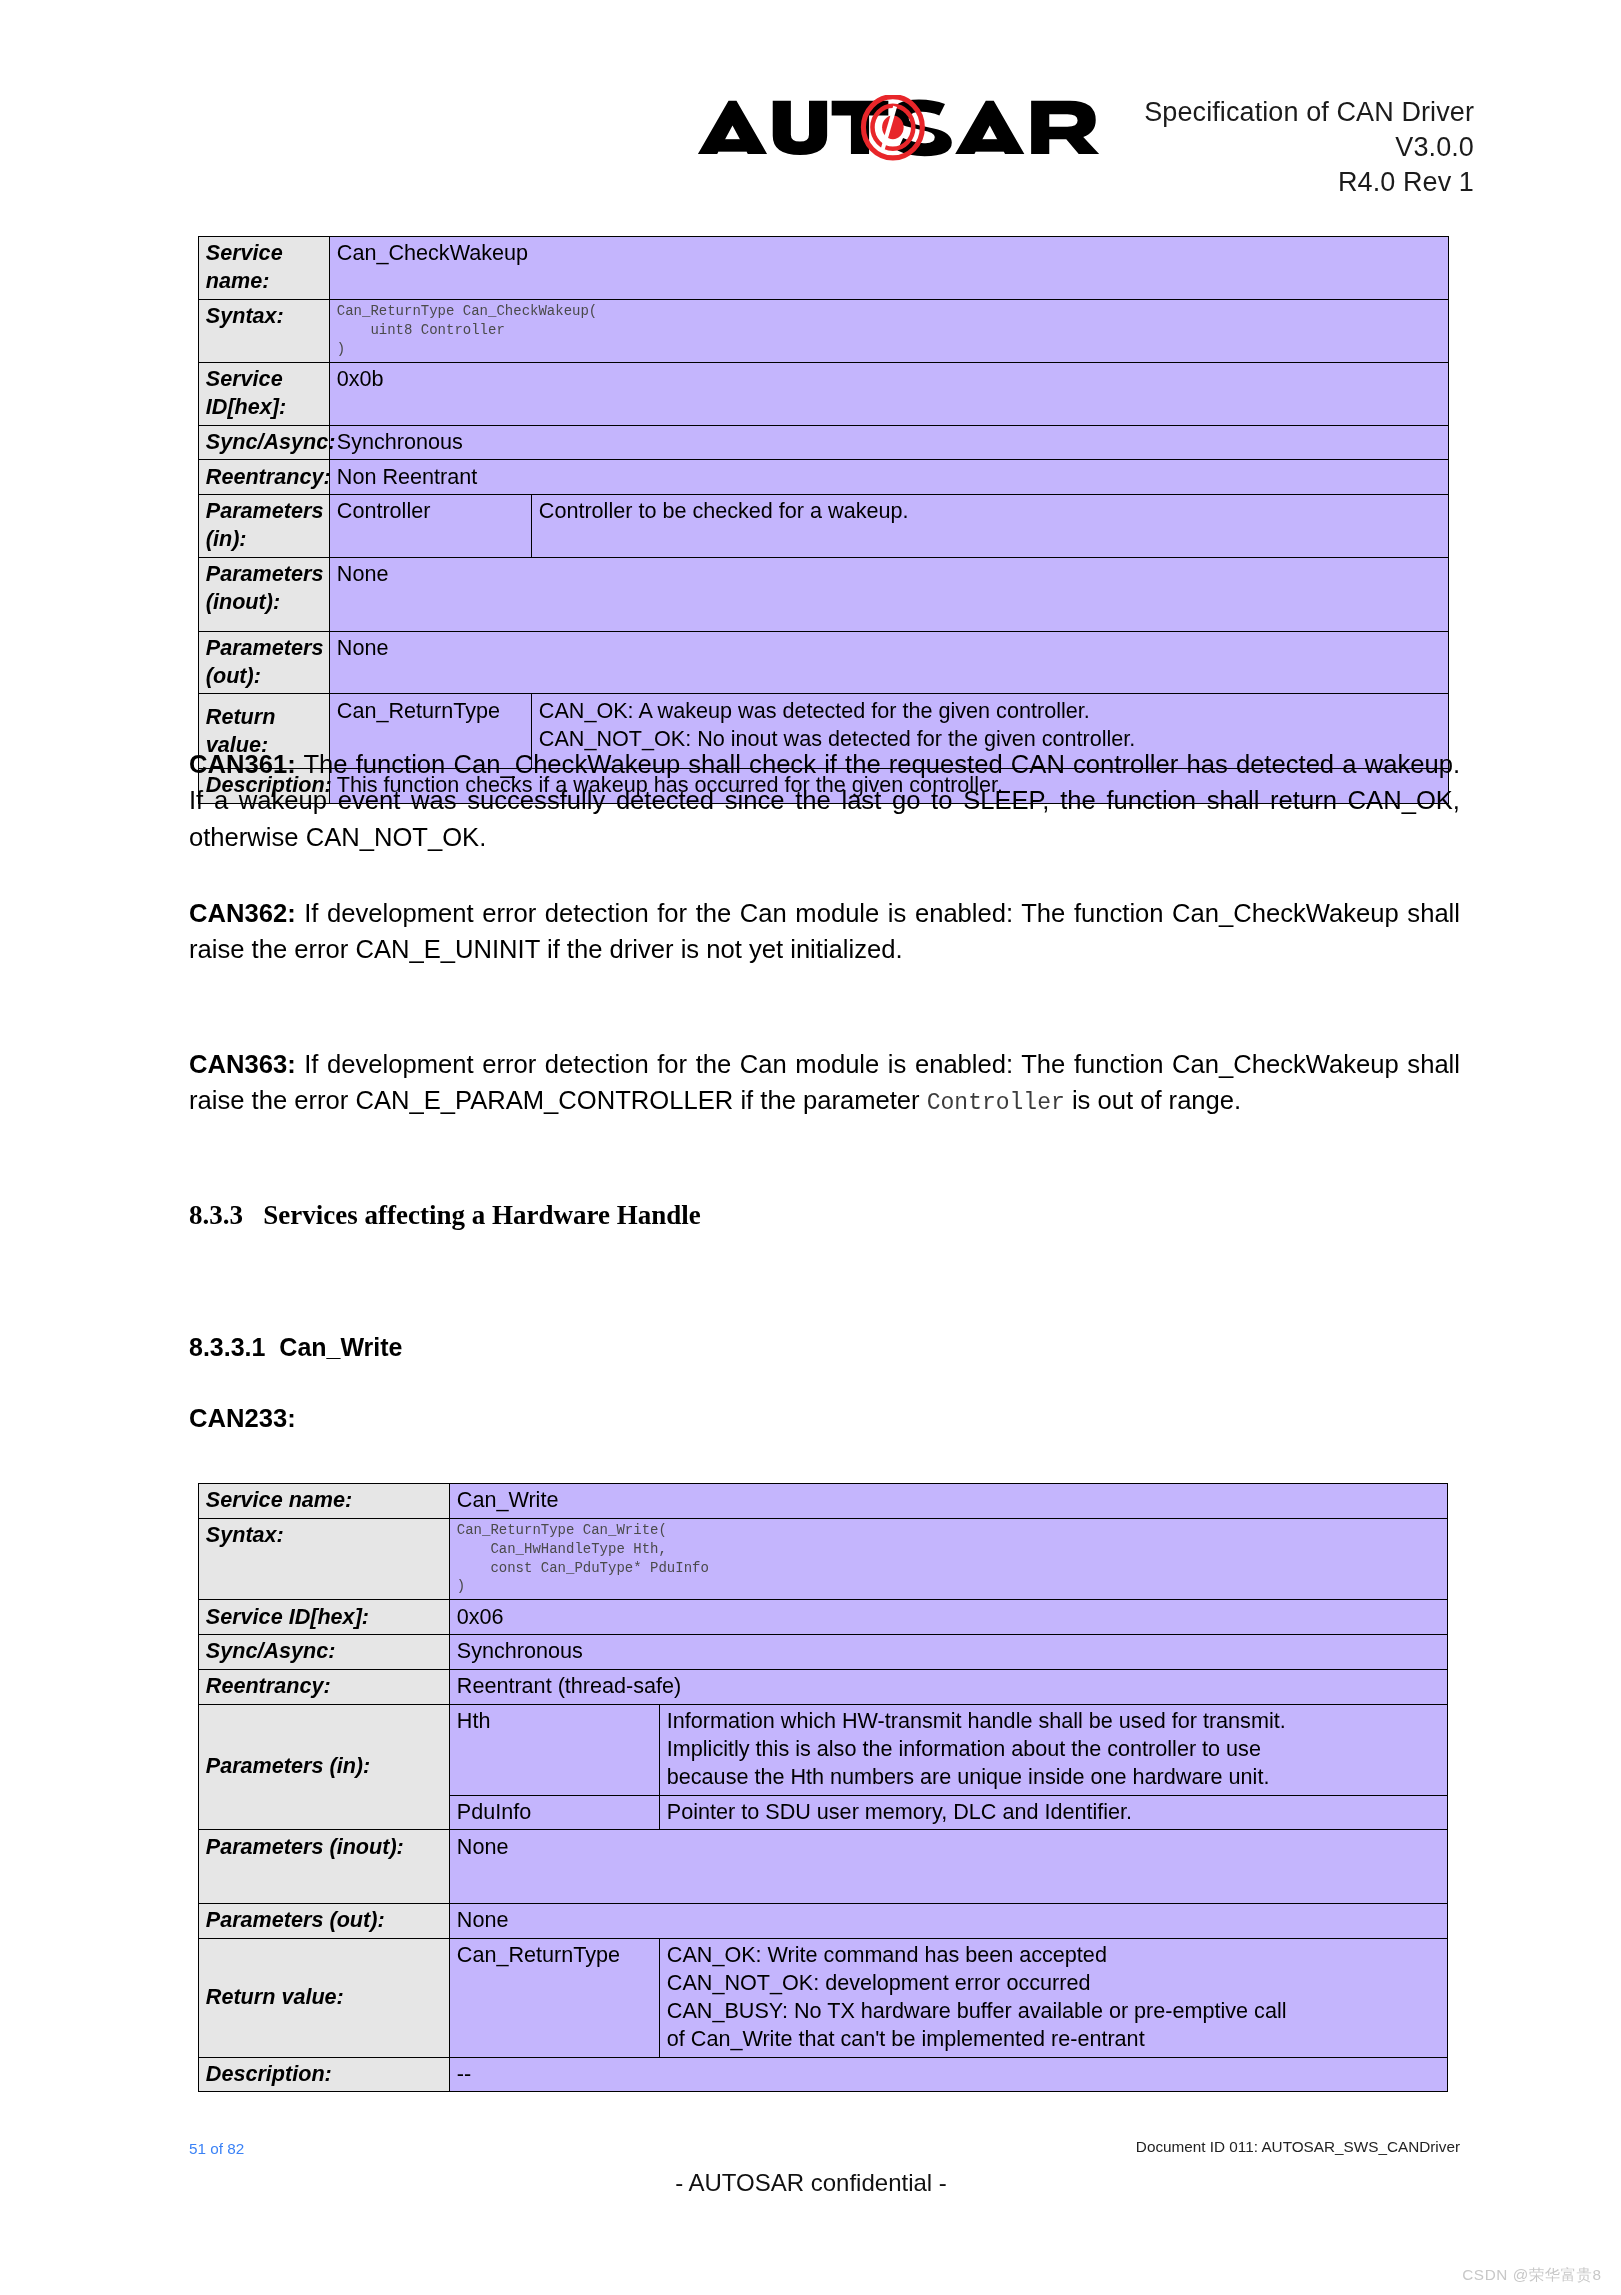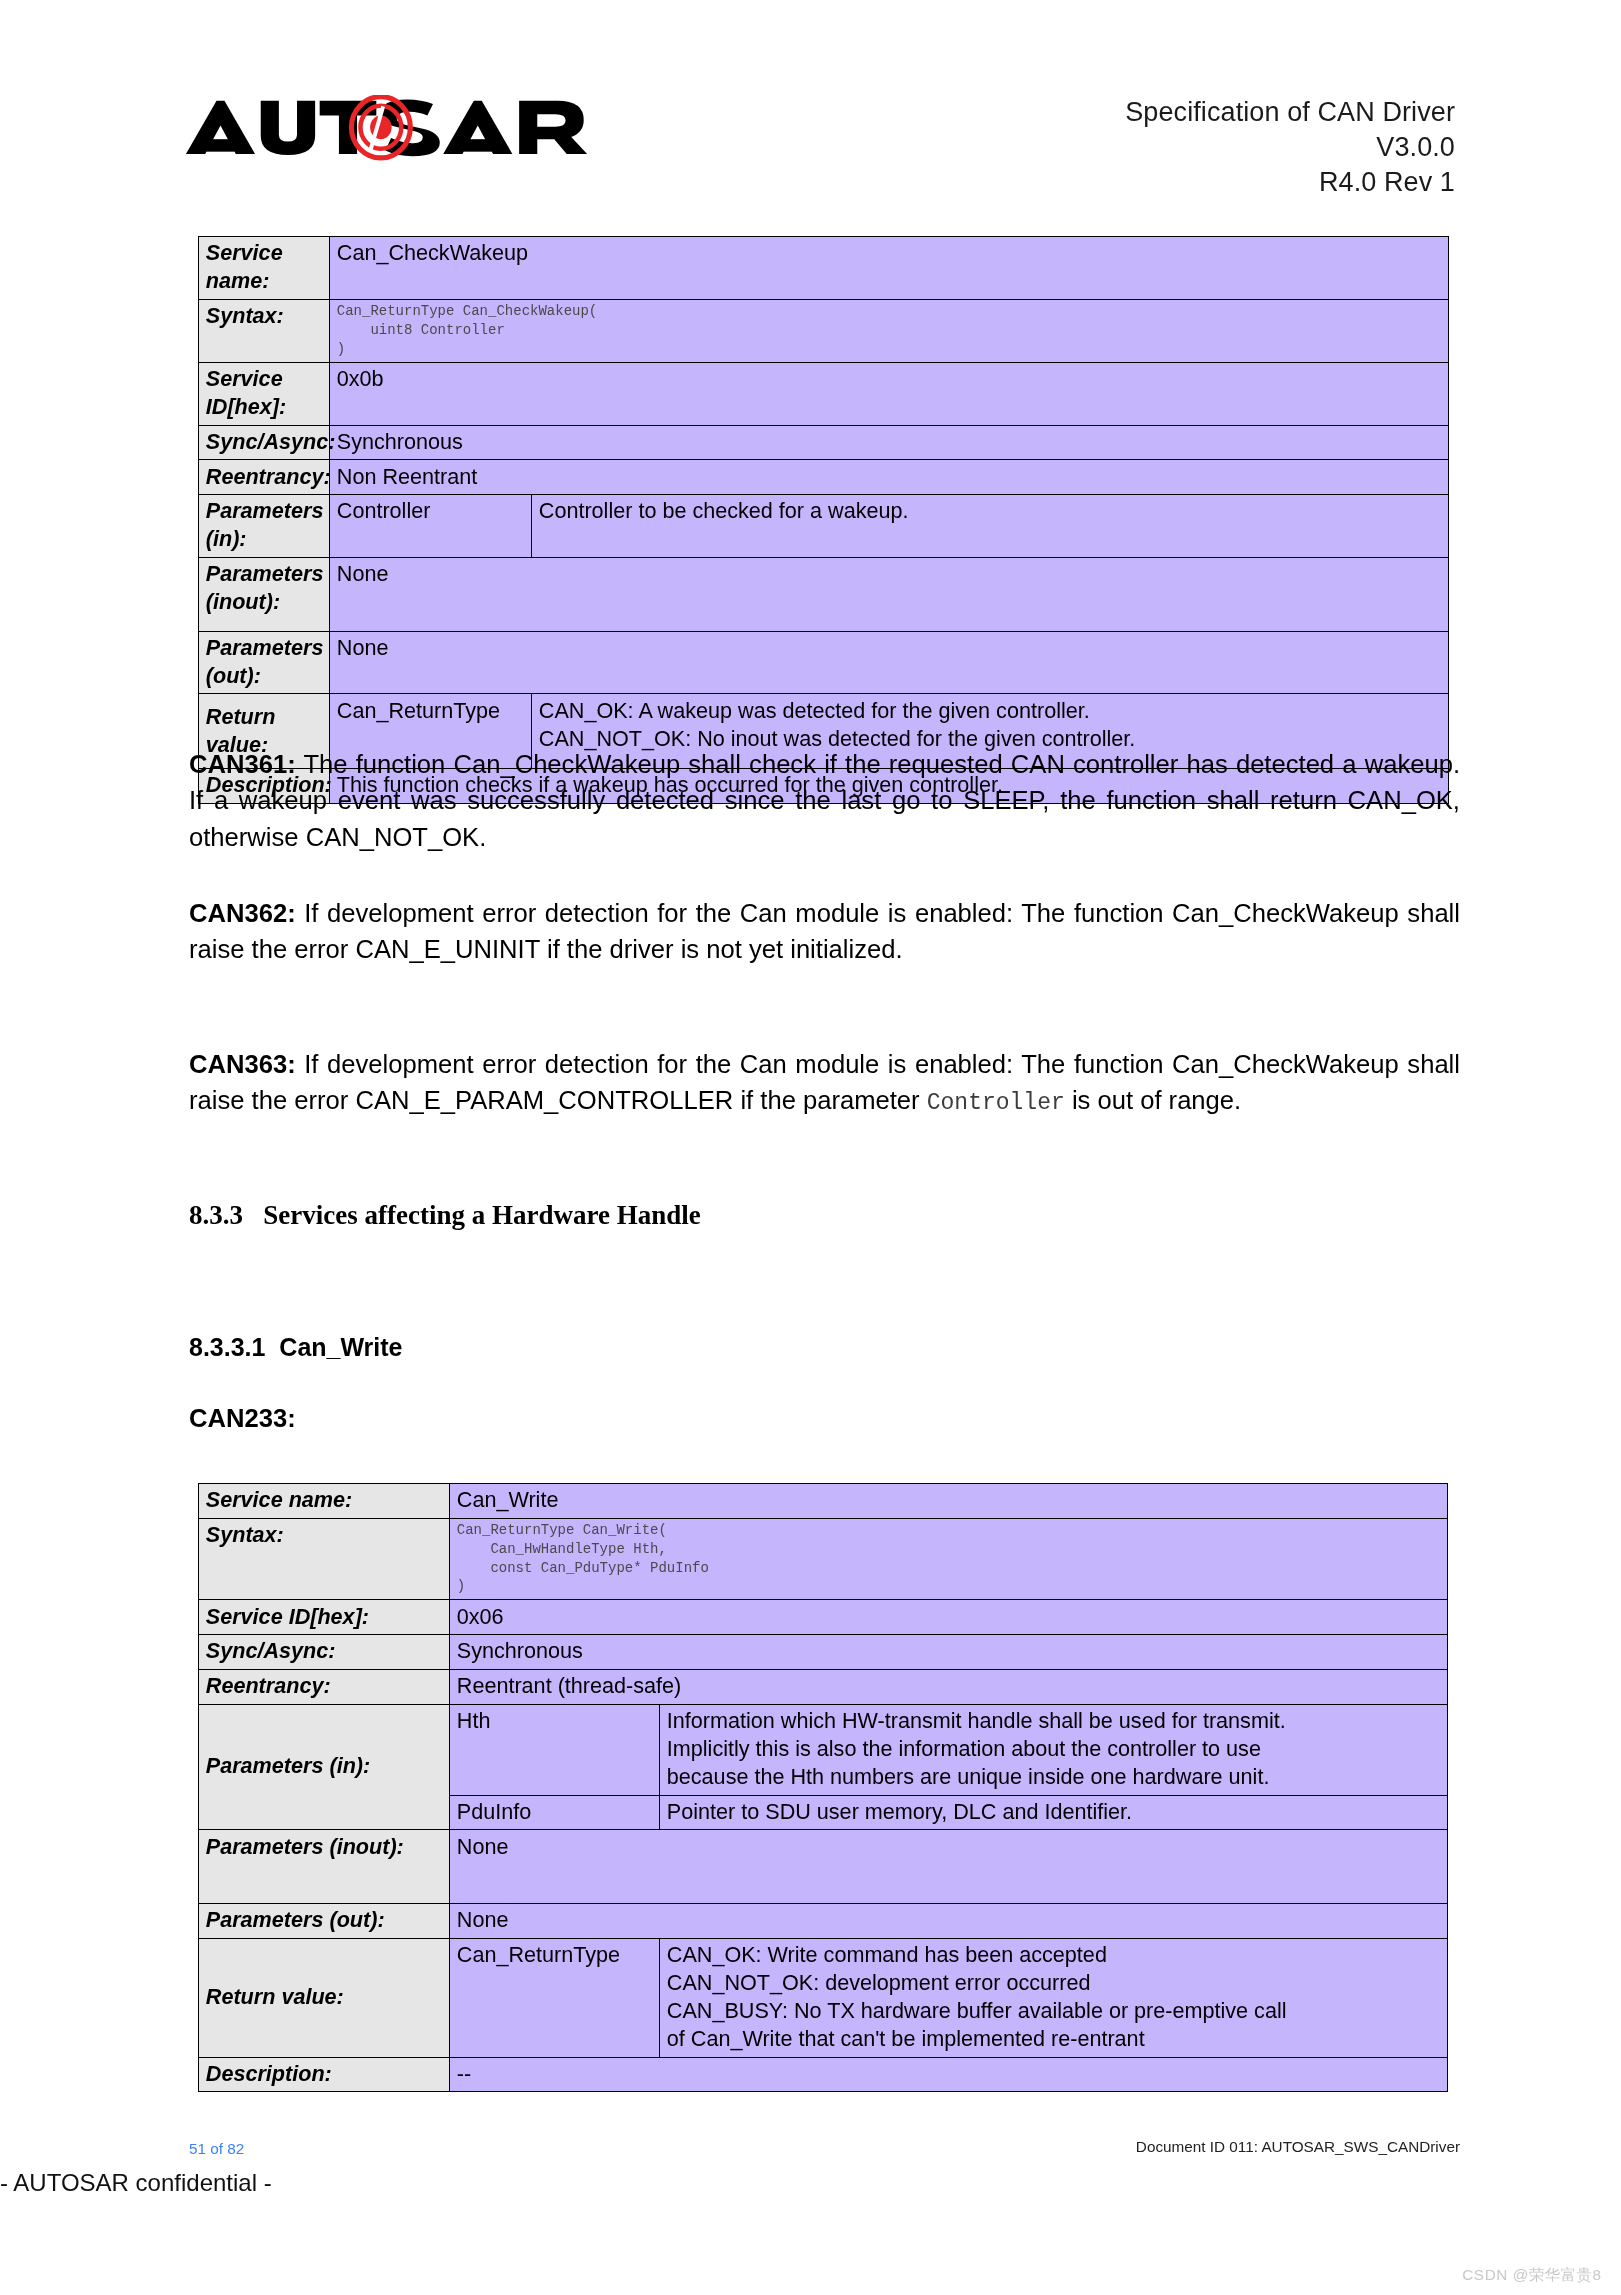--- a/index.html
+++ b/index.html
@@ -20,27 +20,27 @@
     position: absolute;
     left: 0; top: 0;
     width: 1622px;
     height: 2295px;
     background: #ffffff;
   }
 
   
   .header {
     position: absolute;
-    left: 183px;
+    left: 202px;
     top: 85px;
     width: 1272px;
     height: 114px;
     display: flex;
     align-items: flex-start;
-    justify-content: space-between;
+    justify-content: flex-end;
   }
   .logo-wrap {
     position: relative;
     width: 449px;
     height: 74px;
     margin-top: 10.2px;
   }
   .logo-svg { display: block; }
 
   .header-titles {
@@ -156,20 +156,21 @@
     position: absolute;
     right: 162px;
     top: 2138px;
     font-size: 15.3px;
     color: #222;
   }
   .footer-center {
     position: absolute;
     left: 0; right: 0;
     top: 2169px;
+    text-align: center;
     font-size: 24px;
     color: #111;
   }
   .watermark {
     position: absolute;
     right: 20.4px;
     bottom: 9px;
     font-size: 15.3px;
     color: #c8c8c8;
     letter-spacing: 0.6px;

